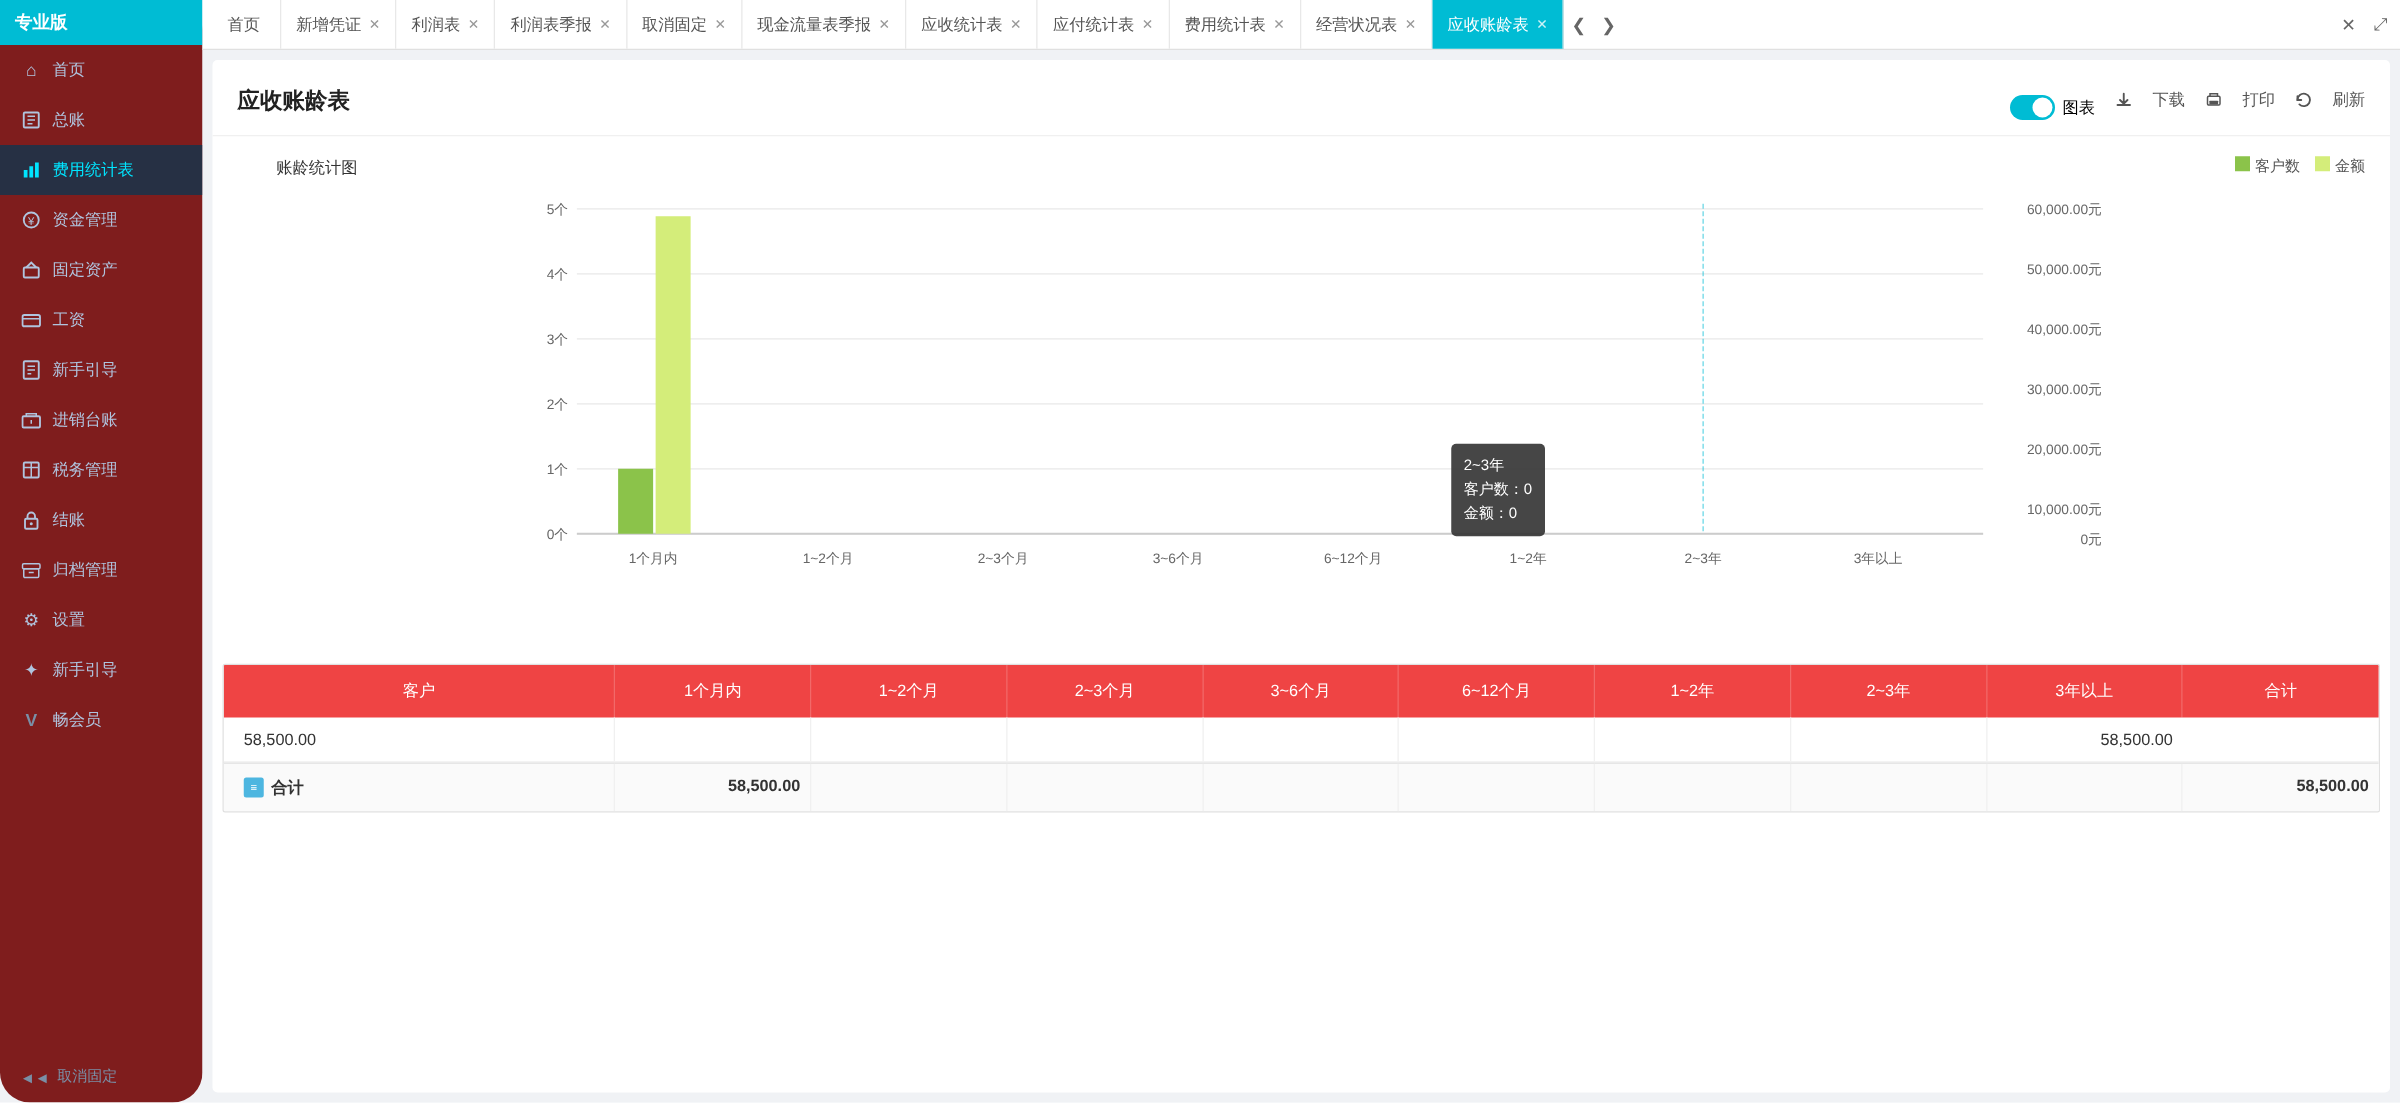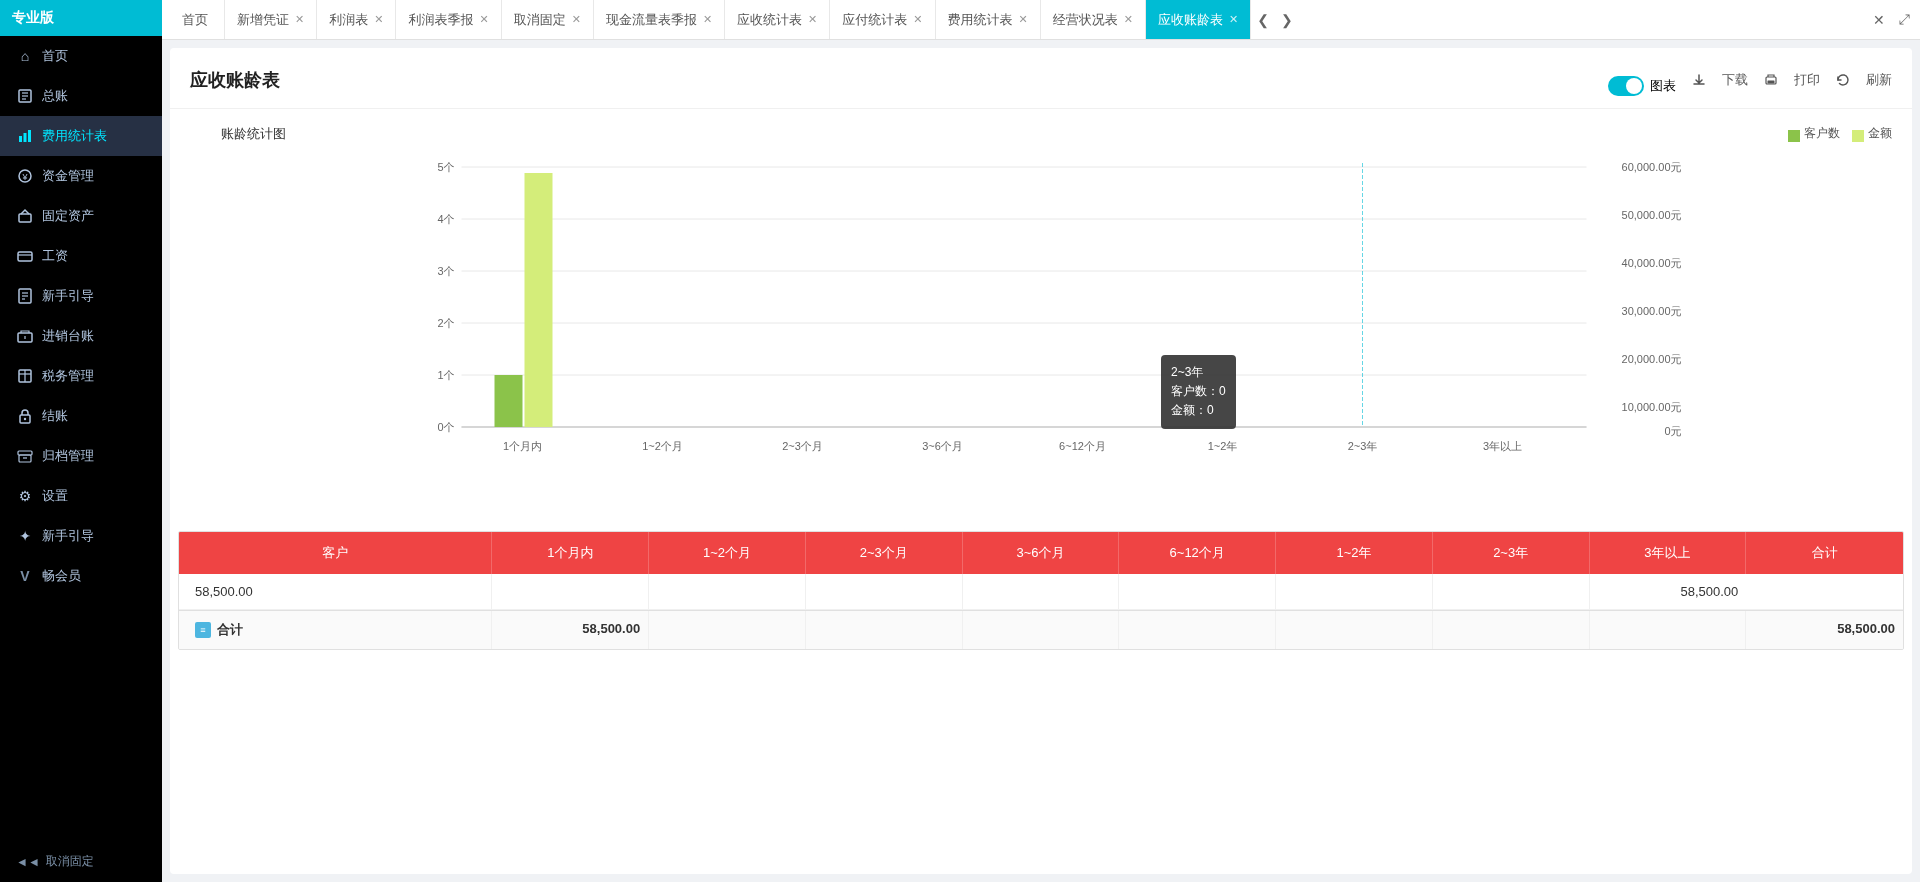--- a/index.html
+++ b/index.html
@@ -1,26 +1,27 @@
 <!DOCTYPE html>
 <html><head>
   <meta charset="utf-8">
   <style>
     * { box-sizing: border-box; margin: 0; padding: 0; }
     body { font-family: 'Microsoft YaHei', Arial, sans-serif; font-size: 13px; background: #f0f2f5; display: flex; height: 882px; overflow: hidden; }
 
     
     .sidebar {
       width: 162px;
-      background: #000000;
+      background: #7f1d1d;
       color: #b0bec5;
       display: flex;
       flex-direction: column;
       flex-shrink: 0;
       height: 100%;
+      border-radius: 24px;
     }
     .sidebar-logo {
       background: #00bcd4;
       height: 36px;
       display: flex;
       align-items: center;
       padding: 0 12px;
       font-size: 14px;
       color: white;
       font-weight: bold;
@@ -208,21 +209,21 @@
       top: 16px;
       right: 20px;
       display: flex;
       align-items: center;
       gap: 12px;
       font-size: 12px;
       color: #555;
     }
     .legend-item {
       display: flex;
-      align-items: flex-end;
+      align-items: flex-start;
       gap: 4px;
     }
     .legend-dot {
       width: 12px;
       height: 12px;
     }
 
     
     .chart-svg-container {
       position: relative;

